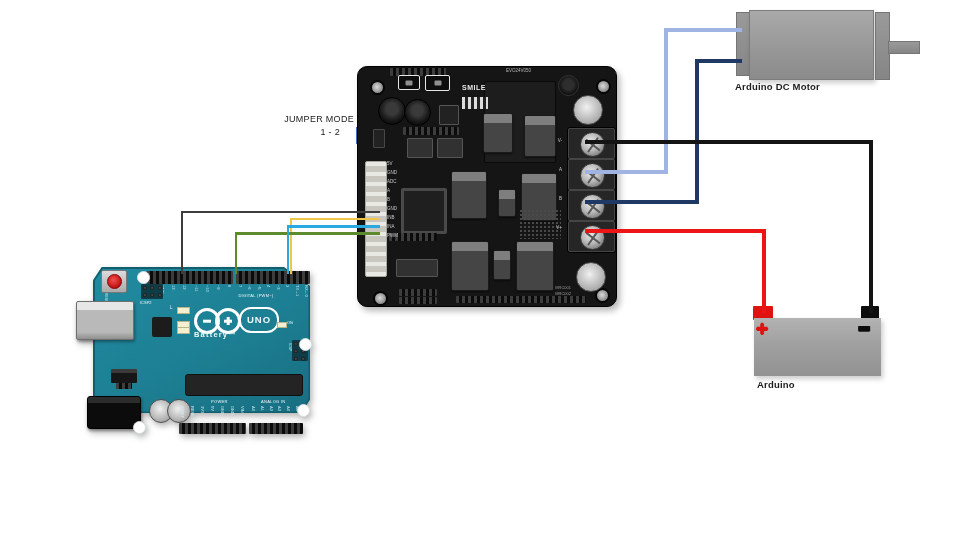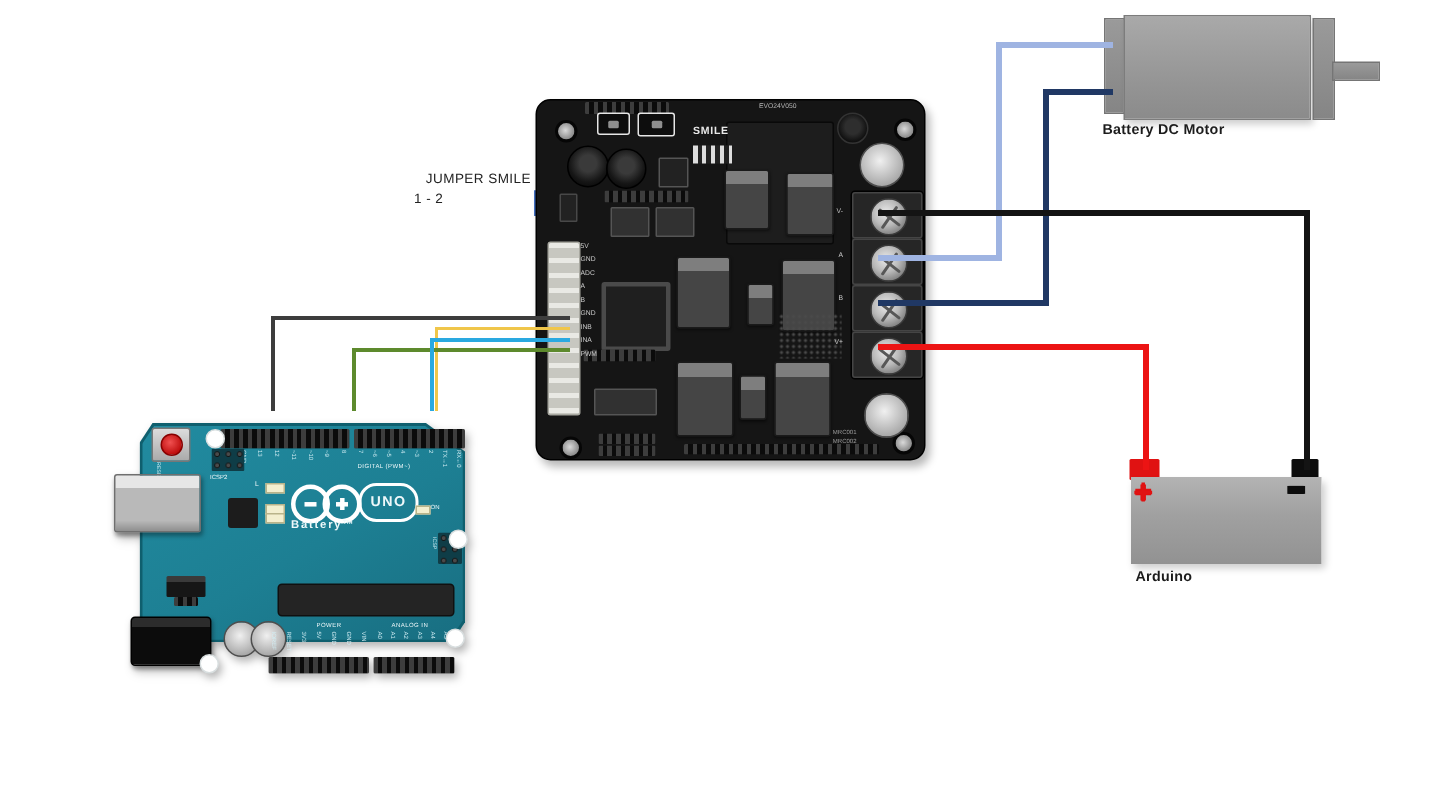--- a/index.html
+++ b/index.html
@@ -56,32 +56,32 @@
 </style>
 </head>
 <body>
 
 <div class="scene">
 
   <div class="abs metal2" style="left:736px;top:12px;width:12px;height:62px"></div>
   <div class="abs metal" style="left:749px;top:10px;width:123px;height:68px;box-shadow:2px 3px 5px rgba(0,0,0,.2)"></div>
   <div class="abs metal2" style="left:875px;top:12px;width:13px;height:66px"></div>
   <div class="abs metal2" style="left:888px;top:41px;width:30px;height:11px"></div>
-  <div class="abs biglabel" style="left:735px;top:81px">Battery DC Motor</div>
+  <div class="abs biglabel" style="left:735px;top:81px">Arduino DC Motor</div>
 
   <div class="abs" style="left:753px;top:306px;width:20px;height:14px;background:#e01212;border-radius:1px"></div>
   <div class="abs" style="left:861px;top:306px;width:18px;height:14px;background:#0d0d0d;border-radius:1px"></div>
   <div class="abs" style="left:754px;top:318px;width:127px;height:58px;background:linear-gradient(180deg,#b3b3b3 0%,#a0a0a0 45%,#929292 100%);box-shadow:2px 3px 5px rgba(0,0,0,.2)"></div>
   <div class="abs plus-sym" style="left:756px;top:318px">+</div>
   <div class="abs minus-sym" style="left:858px;top:318px">−</div>
   <div class="abs biglabel" style="left:757px;top:379px">Arduino</div>
 
   <div class="abs" style="left:276px;top:114px;width:78px">
-    <div class="jlabel" style="text-align:right">JUMPER SMILE</div>
-    <div class="jlabel" style="text-align:left;padding-right:14px;margin-top:3px">1 - 2</div>
+    <div class="jlabel" style="text-align:right">JUMPER MODE</div>
+    <div class="jlabel" style="text-align:right;padding-right:14px;margin-top:3px">1 - 2</div>
   </div>
   <div class="abs bracket" style="left:356px;top:127px;width:15px;height:13px"></div>
 
   <div class="abs pcb" style="left:357px;top:66px;width:258px;height:239px">
 
     <div class="abs hole" style="left:12px;top:13px;width:11px;height:11px"></div>
     <div class="abs hole" style="left:238px;top:12px;width:11px;height:11px"></div>
     <div class="abs hole" style="left:15px;top:224px;width:11px;height:11px"></div>
     <div class="abs hole" style="left:237px;top:221px;width:11px;height:11px"></div>
 
@@ -155,21 +155,21 @@
         <span class="dlab">B</span>
         <span class="dlab">V+</span>
       </div>
 
     <div class="abs" style="left:185px;top:219px;width:28px;text-align:right">
         <div class="silkref" style="margin-bottom:2px">MRC001</div>
         <div class="silkref" style="margin-bottom:2px">MRC002</div>
       </div>
   </div>
 
-  <div class="abs" style="left:93px;top:282px;width:217px;height:146px;filter:drop-shadow(2px 3px 3px rgba(0,0,0,.3))">
+  <div class="abs" style="left:93px;top:267px;width:217px;height:146px;filter:drop-shadow(2px 3px 3px rgba(0,0,0,.3))">
     <div class="abs ard-out" style="inset:0">
         <div class="ard-in"></div>
       </div>
 
     <div class="abs pins" style="left:54px;top:4px;width:86px;height:13px"></div>
     <div class="abs pins" style="left:143px;top:4px;width:74px;height:13px"></div>
     <div class="abs vrow" style="left:56px;top:18px;width:82px;height:12px">
         <span class="vlab">AREF</span>
         <span class="vlab">GND</span>
         <span class="vlab">13</span>

